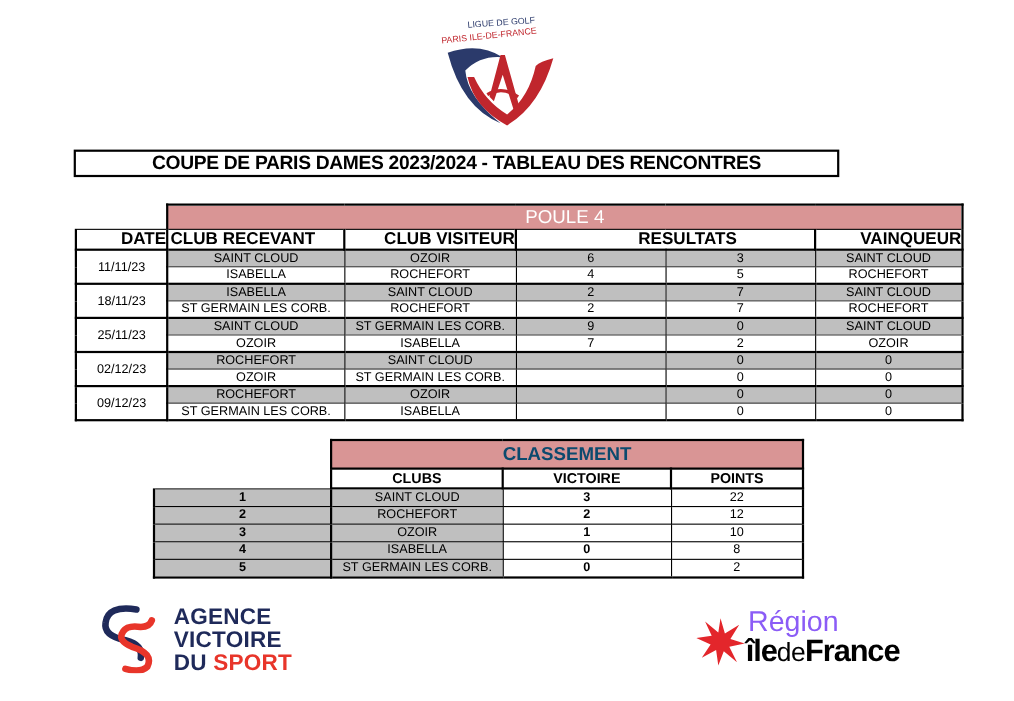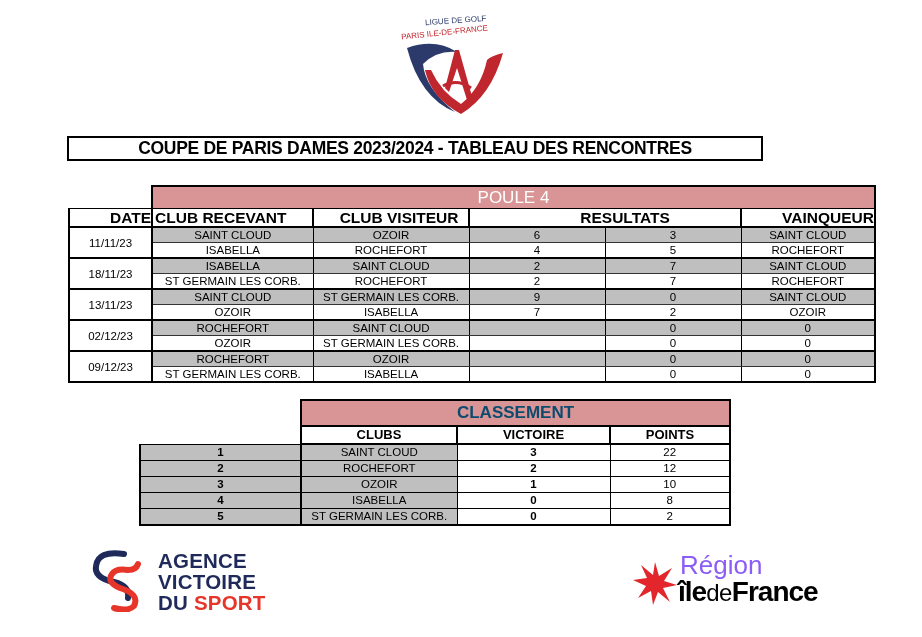--- a/index.html
+++ b/index.html
@@ -75,21 +75,21 @@
       <col style="width:125px">
   </colgroup>
   <tbody>
       <tr class="poule">
     <td class="blank"></td>
     <td class="band" colspan="5">POULE 4</td>
   </tr>
   <tr class="head">
     <td>DATE</td>
     <td style="text-align:left;padding-left:2px;">CLUB RECEVANT</td>
-    <td style="text-align:center;padding-left:16px;">CLUB VISITEUR</td>
+    <td style="text-align:right;padding-left:16px;">CLUB VISITEUR</td>
     <td colspan="2">RESULTATS</td>
     <td>VAINQUEUR</td>
   </tr>
 
   <tr class="g">
     <td class="date" rowspan="2">11/11/23</td>
     <td class="d">SAINT CLOUD</td>
     <td class="d">OZOIR</td>
     <td class="d">6</td>
     <td class="d">3</td>
@@ -113,21 +113,21 @@
   </tr>
   <tr class="w">
     <td class="d">ST GERMAIN LES CORB.</td>
     <td class="d">ROCHEFORT</td>
     <td class="d">2</td>
     <td class="d">7</td>
     <td class="d vq">ROCHEFORT</td>
   </tr>
 
   <tr class="g">
-    <td class="date" rowspan="2">13/11/23</td>
+    <td class="date" rowspan="2">25/11/23</td>
     <td class="d">SAINT CLOUD</td>
     <td class="d">ST GERMAIN LES CORB.</td>
     <td class="d">9</td>
     <td class="d">0</td>
     <td class="d vq">SAINT CLOUD</td>
   </tr>
   <tr class="w">
     <td class="d">OZOIR</td>
     <td class="d">ISABELLA</td>
     <td class="d">7</td>

